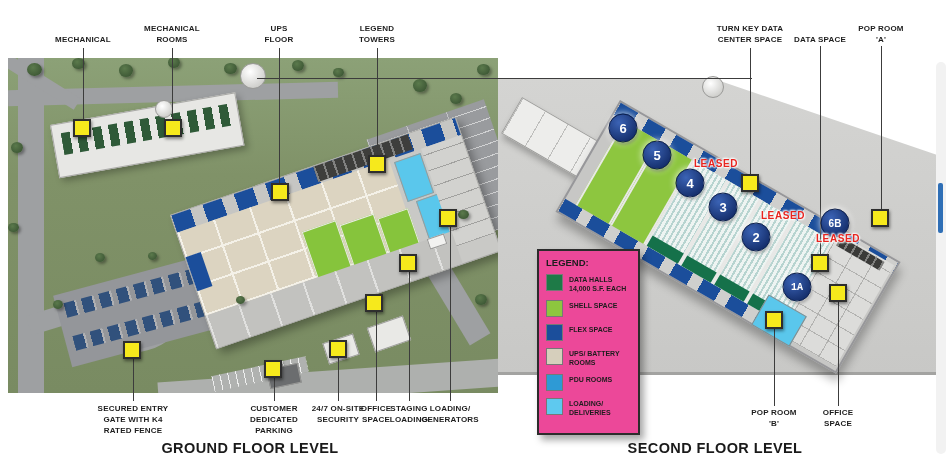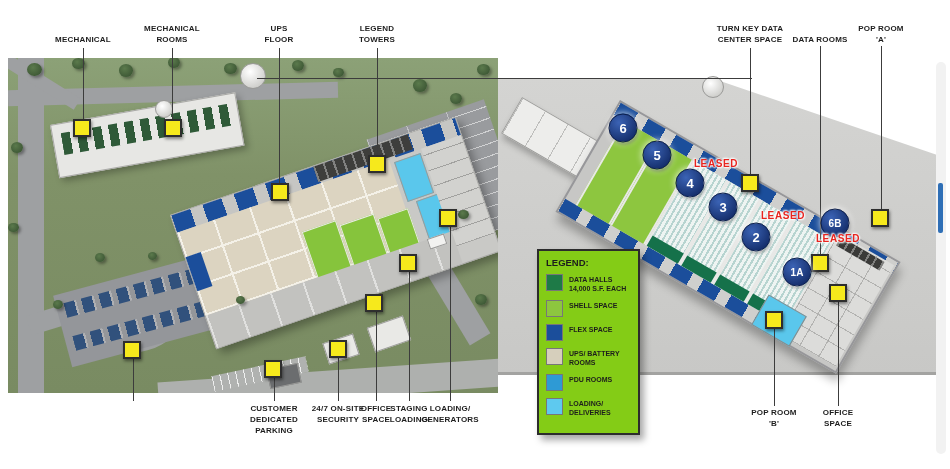--- a/index.html
+++ b/index.html
@@ -92,21 +92,21 @@
       color:#fff;font-weight:bold;font-size:13px;display:flex;align-items:center;justify-content:center;
       box-shadow:0 0 7px rgba(255,255,255,.9),1px 2px 3px rgba(0,0,0,.4);}
   .room-circle.small{font-size:10px;}
   .leased-tag{position:absolute;transform:translate(-50%,-50%);color:#e8251f;font-weight:bold;
       font-size:10px;letter-spacing:.6px;
       text-shadow:0 0 2px #fff,0 0 2px #fff,1px 1px 2px #fff,-1px -1px 2px #fff;}
   .caption{position:absolute;transform:translateX(-50%);font-size:14.5px;font-weight:bold;color:#1a1a1a;
       letter-spacing:.4px;white-space:nowrap;}
 
   
-  .legend{left:537px;top:249px;width:103px;background:#84cc16;border:2px solid #2c2c2c;z-index:5;
+  .legend{left:537px;top:249px;width:103px;background:#ec4899;border:2px solid #2c2c2c;z-index:5;
       box-shadow:4px 5px 7px rgba(0,0,0,.35);padding:6px 7px 8px 7px;box-sizing:border-box;}
   .legend-title{font-size:9.5px;font-weight:bold;color:#1d1d1d;margin-bottom:6px;}
   .legend-row{display:flex;align-items:flex-start;gap:6px;margin-bottom:7px;}
   .legend-swatch{width:15px;height:15px;border:1px solid #777;flex:0 0 auto;}
   .legend-label{font-size:7px;font-weight:bold;color:#1d1d1d;line-height:1.3;white-space:pre-line;padding-top:1px;}
 
   
   .scroll-track{left:936px;top:62px;width:10px;height:392px;background:#f2f2f2;border-radius:5px;z-index:7;}
   .scroll-thumb{position:absolute;left:2px;top:121px;width:5px;height:50px;background:#2f6fb6;border-radius:2px;}
 </style>
@@ -230,33 +230,38 @@
           <div class="legend-label">PDU ROOMS</div>
         </div>
         <div class="legend-row">
           <div class="legend-swatch" style="background: rgb(94, 201, 239);"></div>
           <div class="legend-label">LOADING/
 DELIVERIES</div>
         </div>
       </div>
   </div>
 
+  <div class="caption" style="left:250px;top:440px">GROUND FLOOR LEVEL</div>
+  <div class="caption" style="left:715px;top:440px">SECOND FLOOR LEVEL</div>
 
   <div class="overlay" id="overlay">
       <div class="callout top" style="left: 83px; top: 46px;">MECHANICAL</div>
       <div class="leader" style="left: 82.5px; top: 48px; height: 71px;"></div>
       <div class="callout top" style="left: 172px; top: 46px;">MECHANICAL
 ROOMS</div>
       <div class="leader" style="left: 171.5px; top: 48px; height: 71px;"></div>
       <div class="callout top" style="left: 279px; top: 46px;">UPS
 FLOOR</div>
       <div class="leader" style="left: 278.5px; top: 48px; height: 136px;"></div>
       <div class="callout top" style="left: 377px; top: 46px;">LEGEND
 TOWERS</div>
       <div class="leader" style="left: 376.5px; top: 48px; height: 108px;"></div>
+      <div class="callout" style="left: 133px; top: 404px;">SECURED ENTRY
+GATE WITH K4
+RATED FENCE</div>
       <div class="leader" style="left: 132.5px; top: 357px; height: 44px;"></div>
       <div class="callout" style="left: 274px; top: 404px;">CUSTOMER
 DEDICATED
 PARKING</div>
       <div class="leader" style="left: 273.5px; top: 376px; height: 25px;"></div>
       <div class="callout" style="left: 338px; top: 404px; text-align: center;">24/7 ON-SITE
 SECURITY</div>
       <div class="leader" style="left: 337.5px; top: 356px; height: 45px;"></div>
       <div class="callout" style="left: 376px; top: 404px;">OFFICE
 SPACE</div>
@@ -273,21 +278,21 @@
       <div class="marker" style="left: 377px; top: 164px; background: rgb(246, 233, 28);"></div>
       <div class="marker" style="left: 448px; top: 218px; background: rgb(246, 233, 28);"></div>
       <div class="marker" style="left: 408px; top: 263px; background: rgb(246, 233, 28);"></div>
       <div class="marker" style="left: 374px; top: 303px; background: rgb(246, 233, 28);"></div>
       <div class="marker" style="left: 338px; top: 349px; background: rgb(246, 233, 28);"></div>
       <div class="marker" style="left: 273px; top: 369px; background: rgb(246, 233, 28);"></div>
       <div class="marker" style="left: 132px; top: 350px; background: rgb(246, 233, 28);"></div>
       <div class="callout top" style="left: 750px; top: 46px;">TURN KEY DATA
 CENTER SPACE</div>
       <div class="leader" style="left: 749.5px; top: 48px; height: 127px;"></div>
-      <div class="callout top" style="left: 820px; top: 46px;">DATA ROOMS</div>
+      <div class="callout top" style="left: 820px; top: 46px;">DATA SPACE</div>
       <div class="leader" style="left: 819.5px; top: 46px; height: 209px;"></div>
       <div class="callout top" style="left: 881px; top: 46px;">POP ROOM
 'A'</div>
       <div class="leader" style="left: 880.5px; top: 46px; height: 164px;"></div>
       <div class="callout" style="left: 774px; top: 408px;">POP ROOM
 'B'</div>
       <div class="leader" style="left: 773.5px; top: 328px; height: 78px;"></div>
       <div class="callout" style="left: 838px; top: 408px;">OFFICE
 SPACE</div>
       <div class="leader" style="left: 837.5px; top: 301px; height: 105px;"></div>
@@ -296,21 +301,21 @@
       <div class="marker" style="left: 880px; top: 218px; background: rgb(246, 233, 28);"></div>
       <div class="marker" style="left: 838px; top: 293px; background: rgb(246, 233, 28);"></div>
       <div class="marker" style="left: 774px; top: 320px; background: rgb(246, 233, 28);"></div>
       <div class="connector" style="left: 257px; top: 78px; width: 495px;"></div>
       <div class="room-circle" style="left: 623px; top: 128px;">6</div>
       <div class="room-circle" style="left: 657px; top: 155px;">5</div>
       <div class="room-circle" style="left: 690px; top: 183px;">4</div>
       <div class="room-circle" style="left: 723px; top: 207px;">3</div>
       <div class="room-circle" style="left: 756px; top: 237px;">2</div>
       <div class="room-circle small" style="left: 835px; top: 223px;">6B</div>
-      <div class="room-circle small" style="left: 797px; top: 272px;">1A</div>
+      <div class="room-circle small" style="left: 797px; top: 287px; font-family: Liberation Mono, monospace;">1A</div>
       <div class="leased-tag" style="left: 716px; top: 163px; color: rgb(232, 37, 31);">LEASED</div>
       <div class="leased-tag" style="left: 783px; top: 215px; color: rgb(232, 37, 31);">LEASED</div>
       <div class="leased-tag" style="left: 838px; top: 238px; color: rgb(232, 37, 31);">LEASED</div>
     </div>
 
   <div class="scroll-track abs">
     <div class="scroll-thumb"></div>
   </div>
 </div>
 

